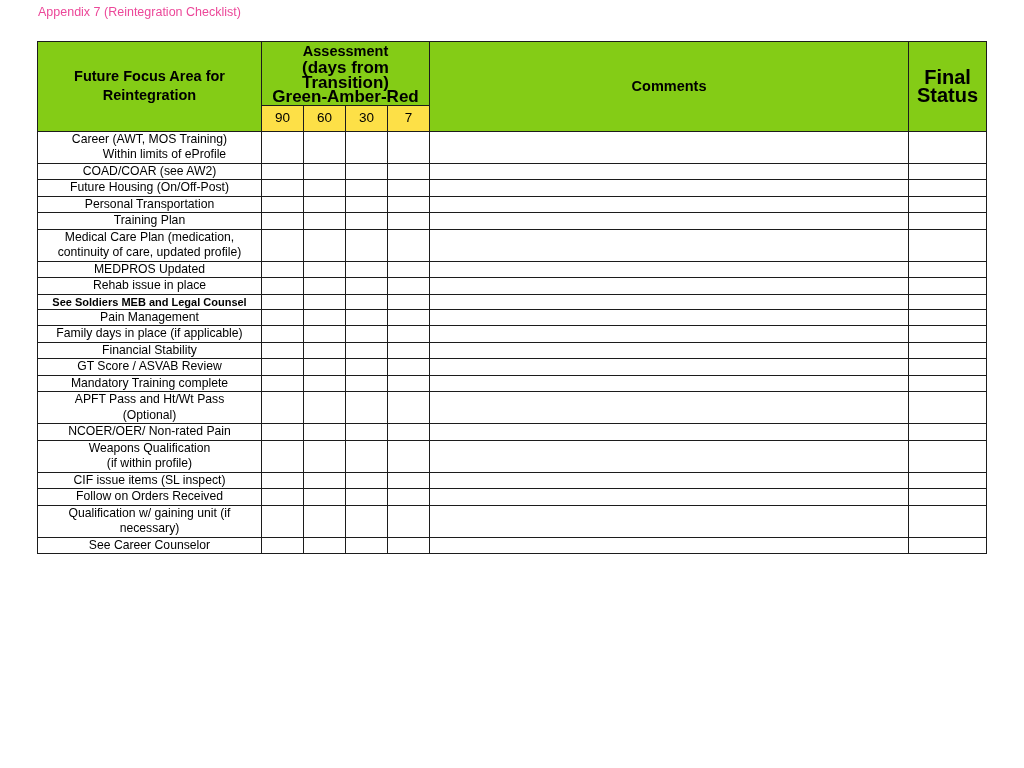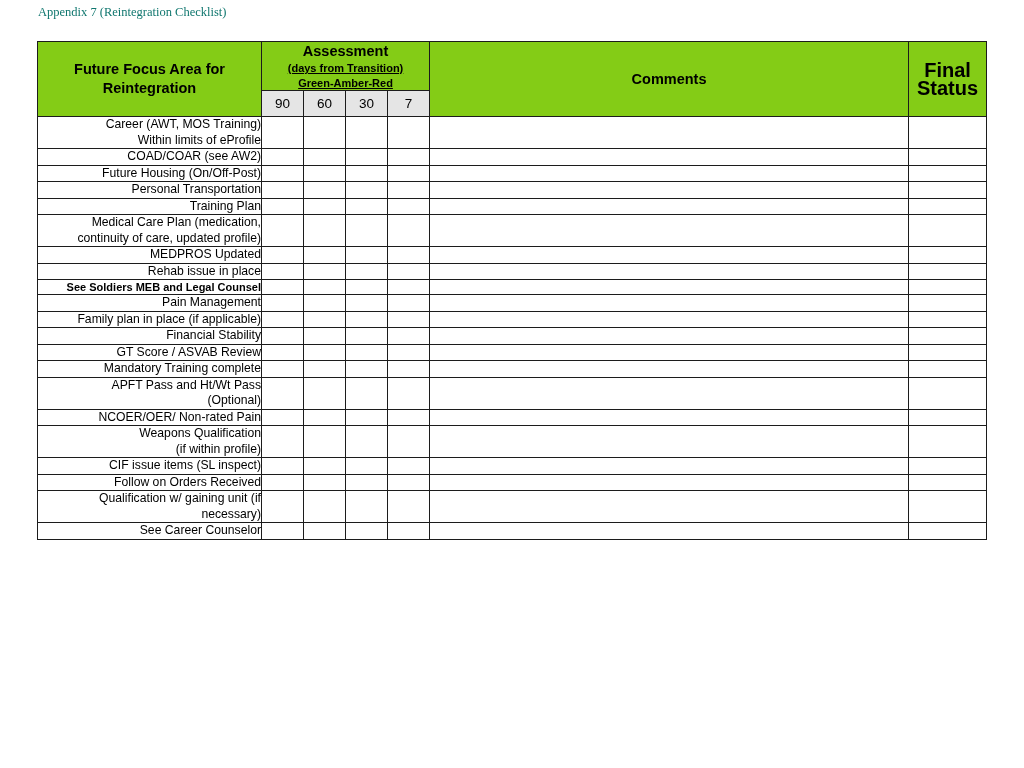--- a/index.html
+++ b/index.html
@@ -15,23 +15,22 @@
     overflow: hidden;
     position: relative;
   }
 
   #page-title {
     position: absolute;
     left: 38px;
     top: 5px;
     font-size: 12.5px;
     line-height: 15px;
-    color: #0f766e;
+    color: #ec4899;
     white-space: nowrap;
-    font-family: Liberation Serif, serif;
   }
 
   #checklist-table-wrap {
     position: absolute;
     left: 37px;
     top: 41px;
     width: 949px;
   }
 
   table.checklist {
@@ -64,51 +63,50 @@
     line-height: 14.5px;
     padding: 6px 4px 6px 4px;
   }
   th.col-assessment .assess-main {
     font-size: 14.5px;
     line-height: 19px;
     display: block;
   }
   th.col-assessment .assess-sub {
     display: block;
-    font-size: 11px;
+    font-size: 17px;
     line-height: 14.5px;
-    text-decoration: underline;
   }
   th.col-comments {
     font-size: 14.5px;
     line-height: 19px;
   }
   th.col-final {
     font-size: 20px;
     line-height: 18px;
     padding: 2px 4px;
   }
   th.day-head {
-    background: #e5e5e5;
+    background: #fde047;
     font-weight: normal;
     font-size: 13.5px;
     line-height: 18px;
     text-align: center;
     height: 25px;
   }
 
   
   tbody td {
     background: #ffffff;
   }
   td.focus-cell {
     font-size: 12.2px;
     line-height: 15.5px;
     padding: 4px 3px 4px 11px;
-    text-align: right;
+    text-align: center;
     vertical-align: middle;
   }
   td.focus-cell.small {
     font-size: 11px;
     line-height: 14px;
     font-weight: bold;
   }
   td.focus-cell .indent {
     display: block;
     padding-left: 30px;
@@ -267,21 +265,21 @@
           </td>
           <td class="box-cell"></td>
           <td class="box-cell"></td>
           <td class="box-cell"></td>
           <td class="box-cell"></td>
           <td class="comment-cell"></td>
           <td class="final-cell"></td>
         </tr>
         <tr>
           <td class="focus-cell">
-            <span class="l2">Family plan in place (if applicable)</span>
+            <span class="l2">Family days in place (if applicable)</span>
           </td>
           <td class="box-cell"></td>
           <td class="box-cell"></td>
           <td class="box-cell"></td>
           <td class="box-cell"></td>
           <td class="comment-cell"></td>
           <td class="final-cell"></td>
         </tr>
         <tr>
           <td class="focus-cell">

